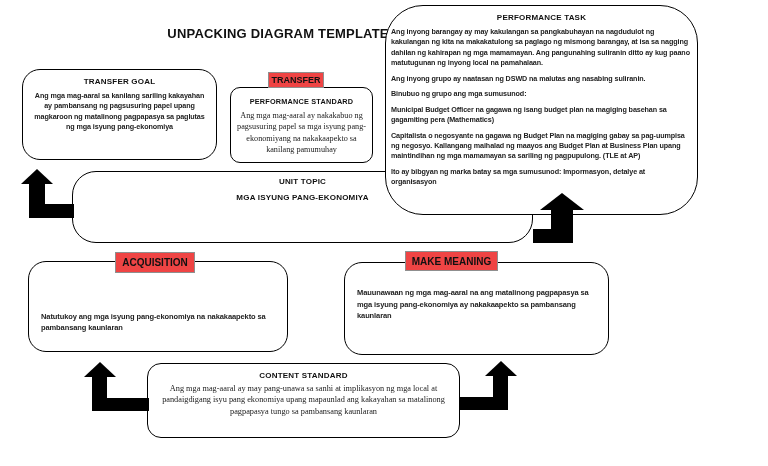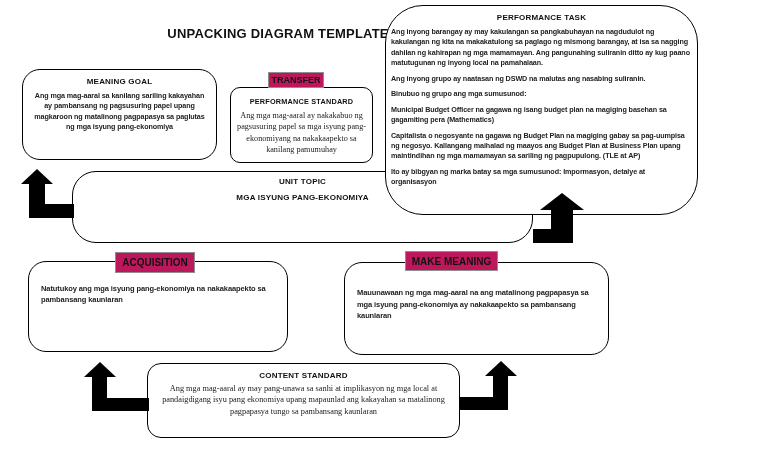--- a/index.html
+++ b/index.html
@@ -18,21 +18,21 @@
     font-weight:bold;text-align:center;font-size:8px;letter-spacing:.2px;color:#111;
   }
   .sans-body{
     font-weight:bold;font-size:7.2px;line-height:1.45;letter-spacing:-0.1px;color:#222;
   }
   .serif-body{
     font-family:"Liberation Serif",serif;font-weight:normal;font-size:8.2px;
     line-height:1.38;text-align:center;color:#222;
   }
   .gray-label{
-    position:absolute;background:#be185d;border:1px solid #8f8f8f;box-sizing:border-box;
+    position:absolute;background:#ef4444;border:1px solid #8f8f8f;box-sizing:border-box;
     font-weight:bold;text-align:center;color:#111;z-index:6;
   }
   .arrow-part{position:absolute;background:#000;z-index:7;}
   .arrow-head{
     position:absolute;width:0;height:0;z-index:7;
     border-left:16px solid transparent;border-right:16px solid transparent;
     border-bottom:15px solid #000;
   }
   p{margin:0;}
   .pt-para{margin:0 0 5px 0;}
@@ -53,21 +53,21 @@
     <div class="box-header" style="font-size:8px;margin-bottom:5px;">PERFORMANCE TASK</div>
     <p class="sans-body pt-para">Ang inyong barangay ay may kakulangan sa pangkabuhayan na nagdudulot ng kakulangan ng kita na makakatulong sa paglago ng mismong barangay, at isa sa nagging dahilan ng kahirapan ng mga mamamayan. Ang pangunahing suliranin ditto ay kug paano matutugunan ng inyong local na pamahalaan.</p>
     <p class="sans-body pt-para">Ang inyong grupo ay naatasan ng DSWD na malutas ang nasabing suliranin.</p>
     <p class="sans-body pt-para">Binubuo ng grupo ang mga sumusunod:</p>
     <p class="sans-body pt-para">Municipal Budget Officer na gagawa ng isang budget plan na magiging basehan sa gagamiting pera (Mathematics)</p>
     <p class="sans-body pt-para">Capitalista o negosyante na gagawa ng Budget Plan na magiging gabay sa pag-uumpisa ng negosyo. Kallangang maihalad ng maayos ang Budget Plan at Business Plan upang maintindihan ng mga mamamayan sa sariling ng pagpupulong. (TLE at AP)</p>
     <p class="sans-body pt-para">Ito ay bibgyan ng marka batay sa mga sumusunod: Impormasyon, detalye at organisasyon</p>
   </div>
 
   <div class="rbox" style="left:22px;top:69px;width:195px;height:91px;border-radius:18px;padding:7px 8px;">
-    <div class="box-header">MEANING GOAL</div>
+    <div class="box-header">TRANSFER GOAL</div>
     <div class="sans-body" style="text-align:center;font-size:7.2px;margin-top:5px;">Ang mga mag-aaral sa kanilang sariling kakayahan ay pambansang ng pagsusuring papel upang magkaroon ng matalinong pagpapasya sa paglutas ng mga isyung pang-ekonomiya</div>
   </div>
 
   <div class="gray-label" style="left:268px;top:72px;width:56px;height:16px;font-size:9px;line-height:15px;">TRANSFER</div>
 
   <div class="rbox" style="left:230px;top:87px;width:143px;height:76px;border-radius:10px;padding:9px 6px 0;z-index:5;">
     <div class="box-header" style="font-size:7.3px;">PERFORMANCE STANDARD</div>
     <div class="serif-body" style="margin-top:4px;">Ang mga mag-aaral ay nakakabuo ng pagsusuring papel sa mga isyung pang-ekonomiyang na nakakaapekto sa kanilang pamumuhay</div>
   </div>
 
@@ -79,21 +79,21 @@
 
   <div>
     <div class="arrow-head" style="left:540px;top:193px;border-left-width:22px;border-right-width:22px;border-bottom-width:17px;z-index:8;"></div>
     <div class="arrow-part" style="left:551px;top:207px;width:22px;height:36px;z-index:8;"></div>
     <div class="arrow-part" style="left:533px;top:229px;width:40px;height:14px;z-index:8;"></div>
   </div>
 
   <div class="gray-label" style="left:115px;top:252px;width:80px;height:21px;font-size:10px;line-height:20px;">ACQUISITION</div>
 
   <div class="rbox" style="left:28px;top:261px;width:260px;height:91px;border-radius:18px;padding:22px 12px 0;">
-    <p class="sans-body" style="font-size:7.5px;">Natutukoy ang mga isyung pang-ekonomiya na nakakaapekto sa pambansang kaunlaran</p>
+    <p class="sans-body" style="font-size:7.5px;margin-top:28px;">Natutukoy ang mga isyung pang-ekonomiya na nakakaapekto sa pambansang kaunlaran</p>
   </div>
 
   <div class="gray-label" style="left:405px;top:251px;width:93px;height:20px;font-size:10px;line-height:19px;">MAKE MEANING</div>
 
   <div class="rbox" style="left:312px;top:262px;width:265px;height:93px;border-radius:18px;padding:24px 12px 0;margin-left:32px;">
     <p class="sans-body" style="font-size:7.5px;line-height:1.55;">Mauunawaan ng mga mag-aaral na ang matalinong pagpapasya sa mga isyung pang-ekonomiya ay nakakaapekto sa pambansang kaunlaran</p>
   </div>
 
   <div class="rbox" style="left:147px;top:363px;width:313px;height:75px;border-radius:14px;padding:7px 10px 16px;">
     <div class="box-header">CONTENT STANDARD</div>

